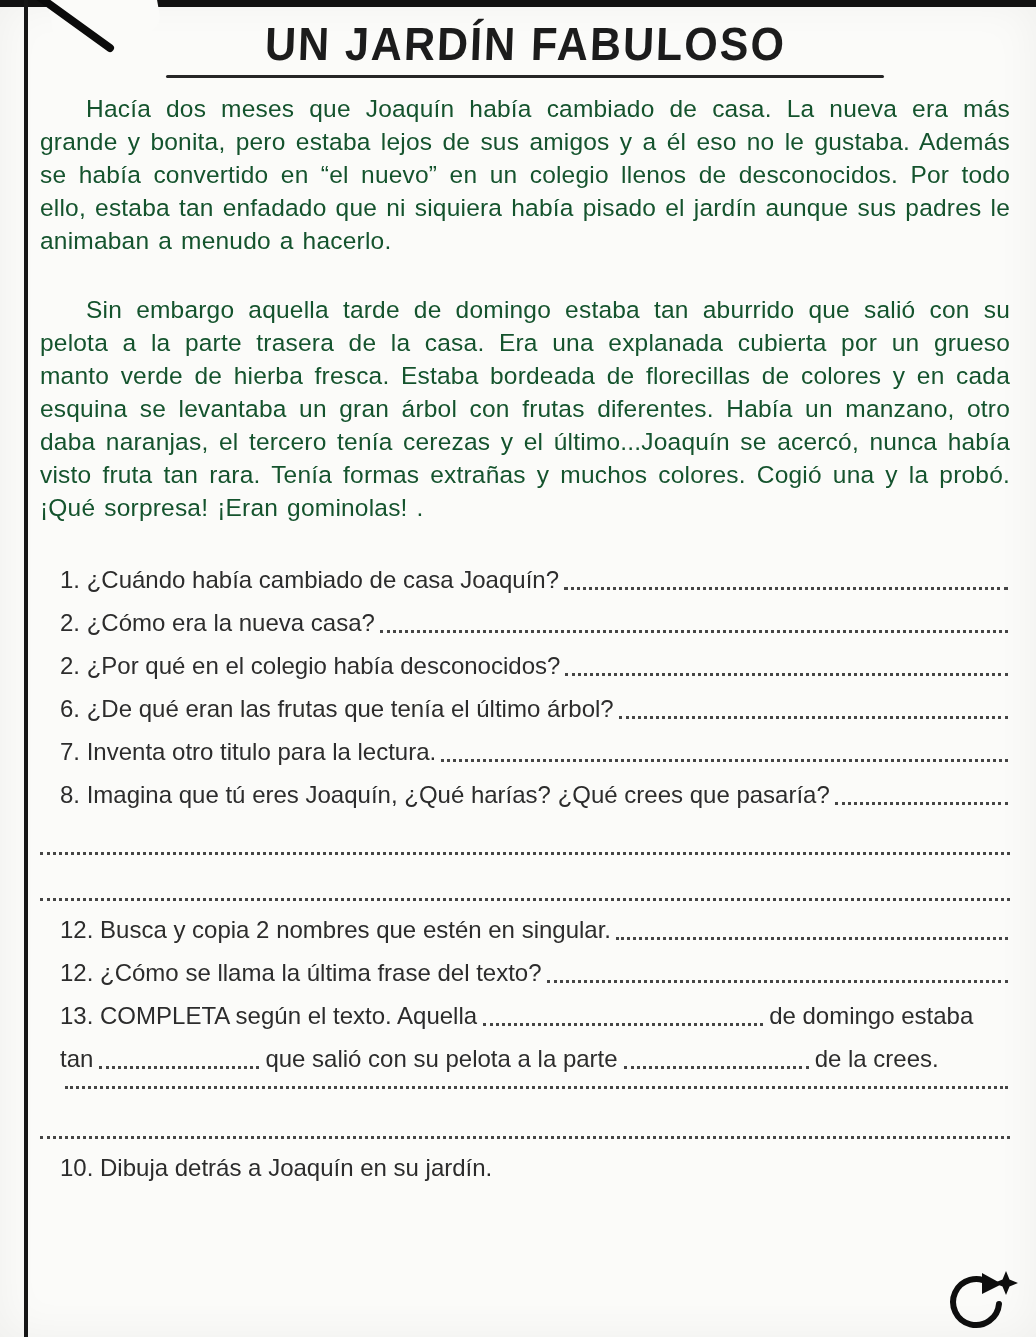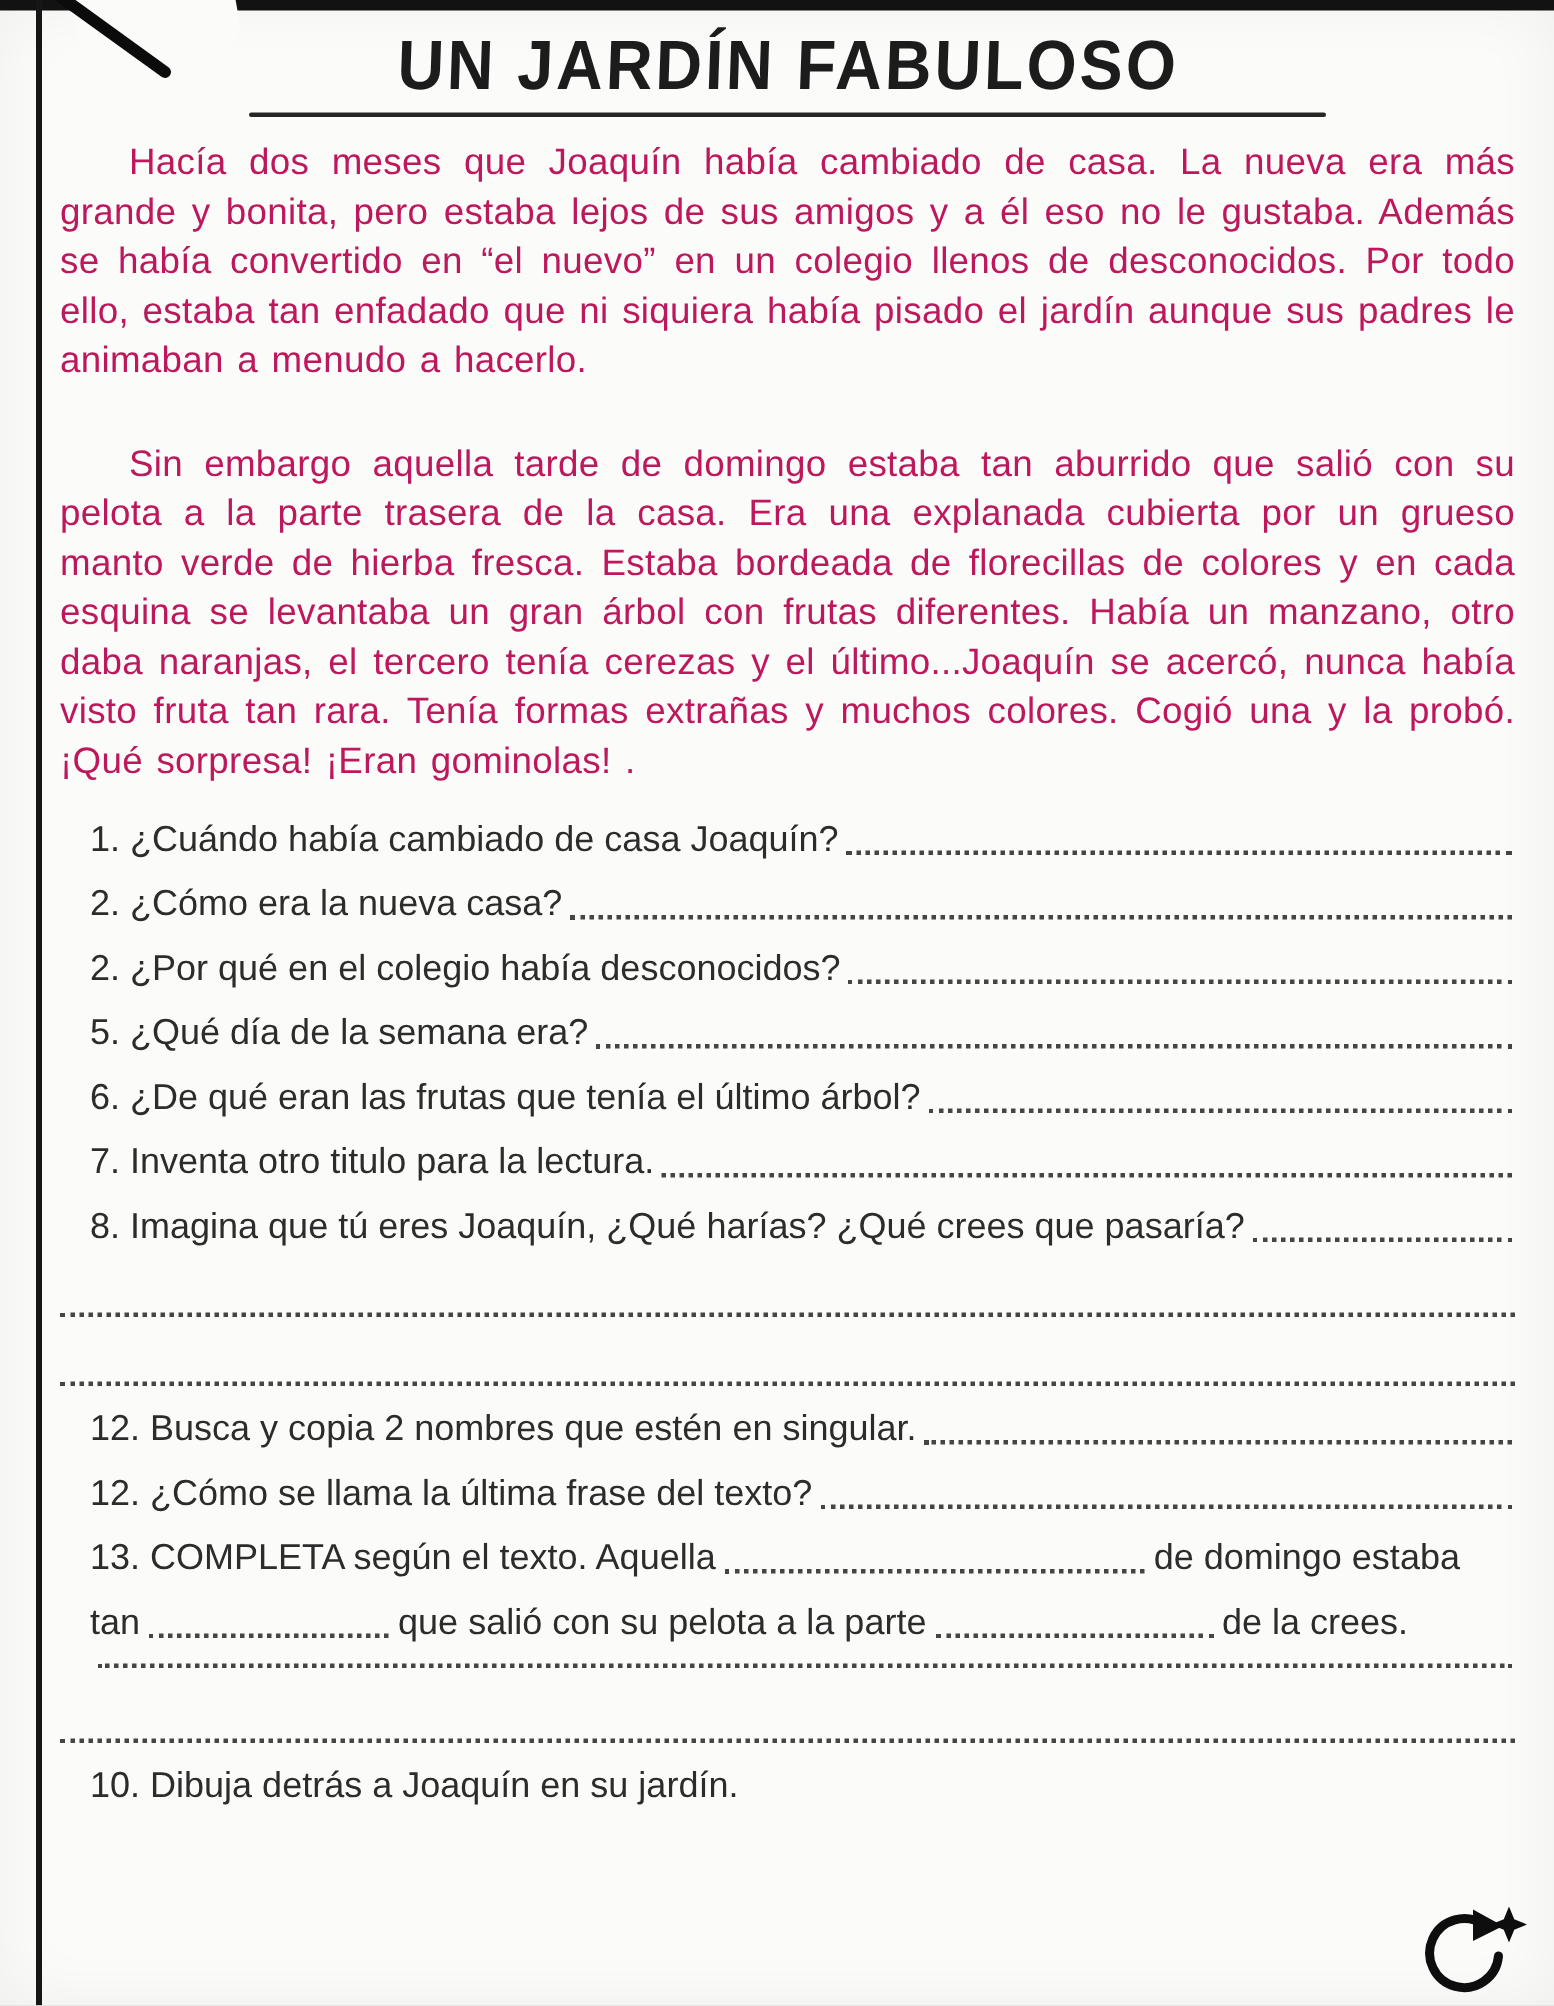--- a/index.html
+++ b/index.html
@@ -27,23 +27,23 @@
     font-size:43px; font-weight:bold; letter-spacing:2px;
     color:#1c1c1c; transform:skewX(-2deg) scaleY(1.08);
   }
   .title-underline { margin:6px auto 0; width:74%; height:3px; background:#262626; border-radius:2px; }
 
   .para {
     margin:0 0 36px 0;
     font-size:24.5px; line-height:33px;
     text-align:justify; text-indent:46px;
     word-spacing:2px; letter-spacing:0.2px;
-    color:#be185d;
+    color:#14532d;
   }
-  .para:last-of-type { margin-bottom:20px; }
+  .para:last-of-type { margin-bottom:40px; }
 
   .questions { font-size:24px; color:#2c2c2c; }
   .q-row { display:flex; align-items:flex-end; margin-bottom:11px; line-height:32px;margin-left:20px; }
   .q-text { white-space:nowrap; }
   .dots { flex:1 1 auto; border-bottom:3px dotted #454545; margin:0 2px 6px 5px; min-width:10px; }
   .dotline-full { border-bottom:3px dotted #454545; height:30px; margin-bottom:13px; }
   .blank { display:inline-block; border-bottom:3px dotted #454545; margin:0 6px 6px 6px; height:1px; }
   .b1 { width:280px; } .b2 { width:160px; } .b3 { width:185px; }
   .q-row.no-dots .q-text { white-space:normal; }
 
@@ -74,24 +74,20 @@
       <div class="q-row">
         <span class="q-text">1. ¿Cuándo había cambiado de casa Joaquín?</span>
         <span class="dots"></span>
       </div>
       <div class="q-row">
         <span class="q-text">2. ¿Cómo era la nueva casa?</span>
         <span class="dots"></span>
       </div>
       <div class="q-row">
         <span class="q-text">2. ¿Por qué en el colegio había desconocidos?</span>
-        <span class="dots"></span>
-      </div>
-      <div class="q-row">
-        <span class="q-text">5. ¿Qué día de la semana era?</span>
         <span class="dots"></span>
       </div>
       <div class="q-row">
         <span class="q-text">6. ¿De qué eran las frutas que tenía el último árbol?</span>
         <span class="dots"></span>
       </div>
       <div class="q-row">
         <span class="q-text">7. Inventa otro titulo para la lectura.</span>
         <span class="dots"></span>
       </div>

